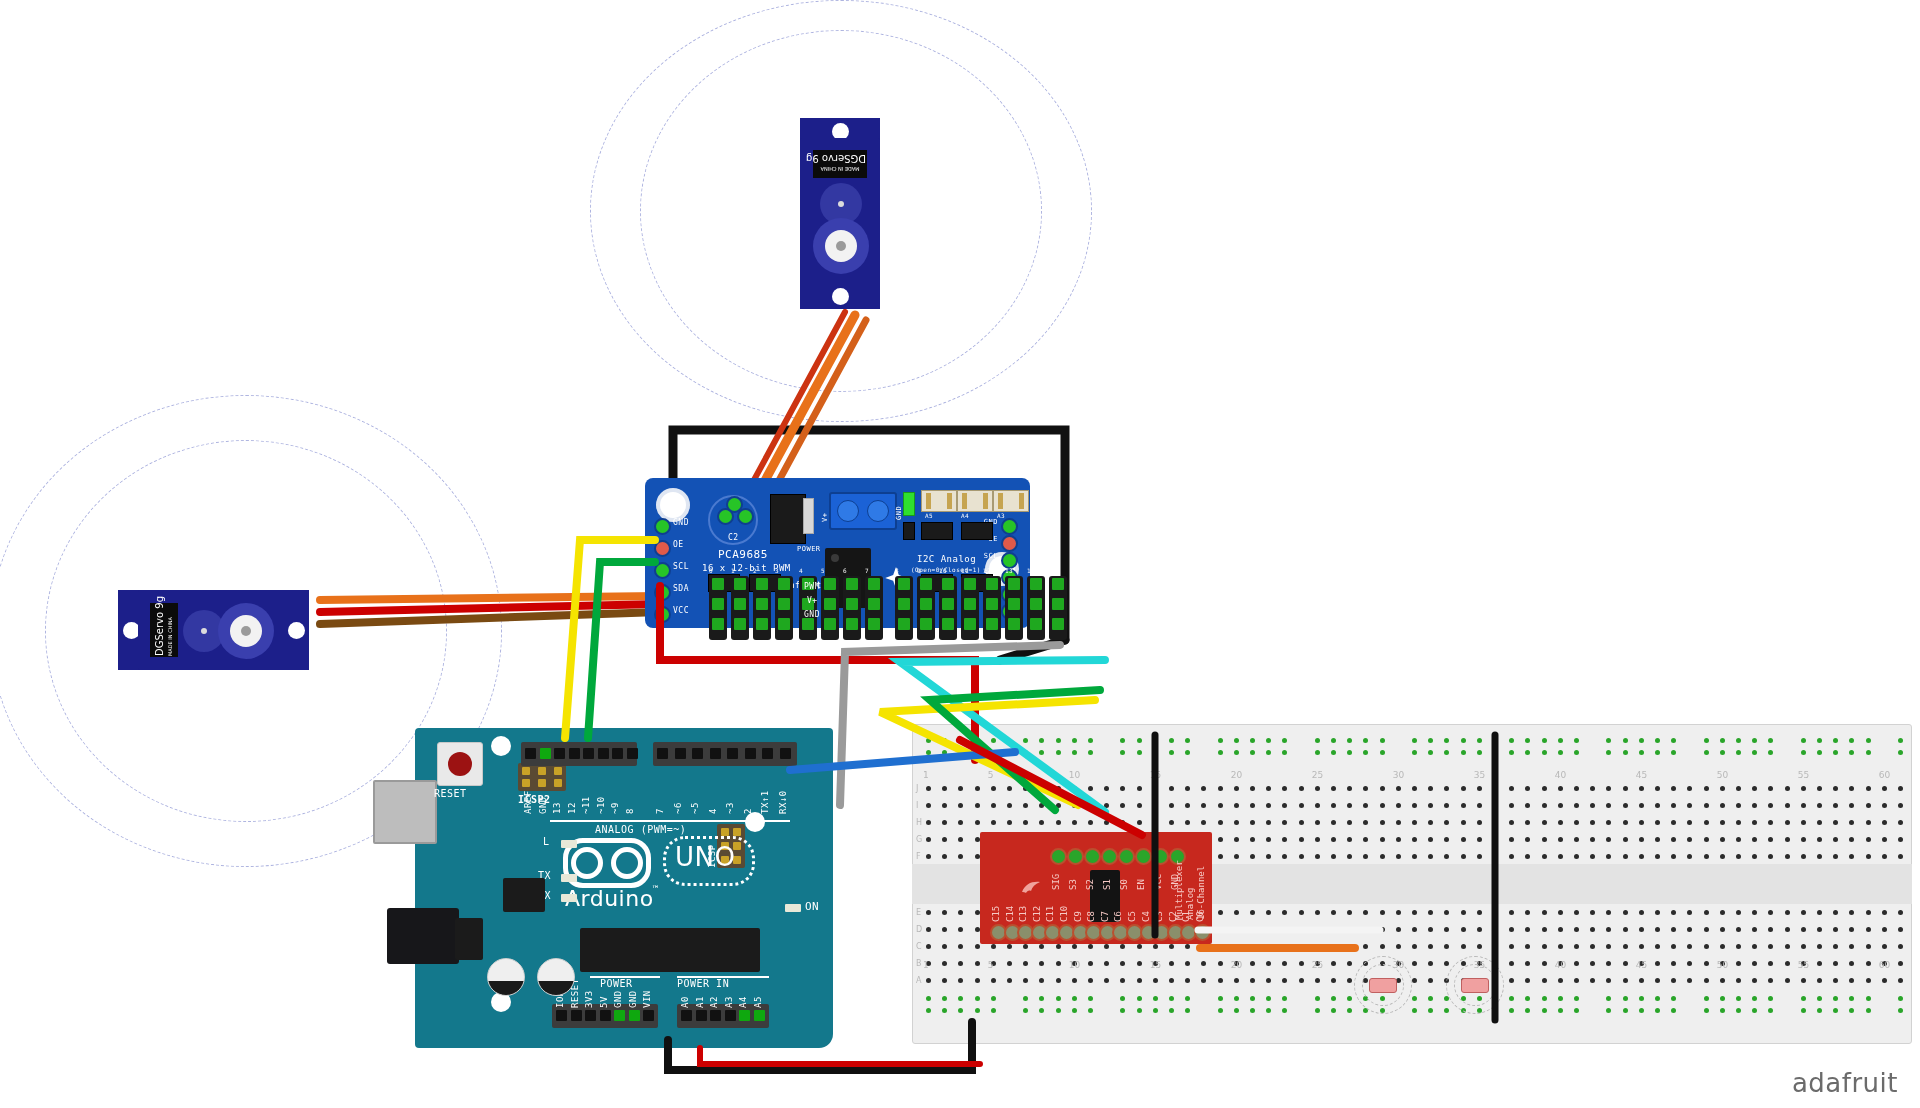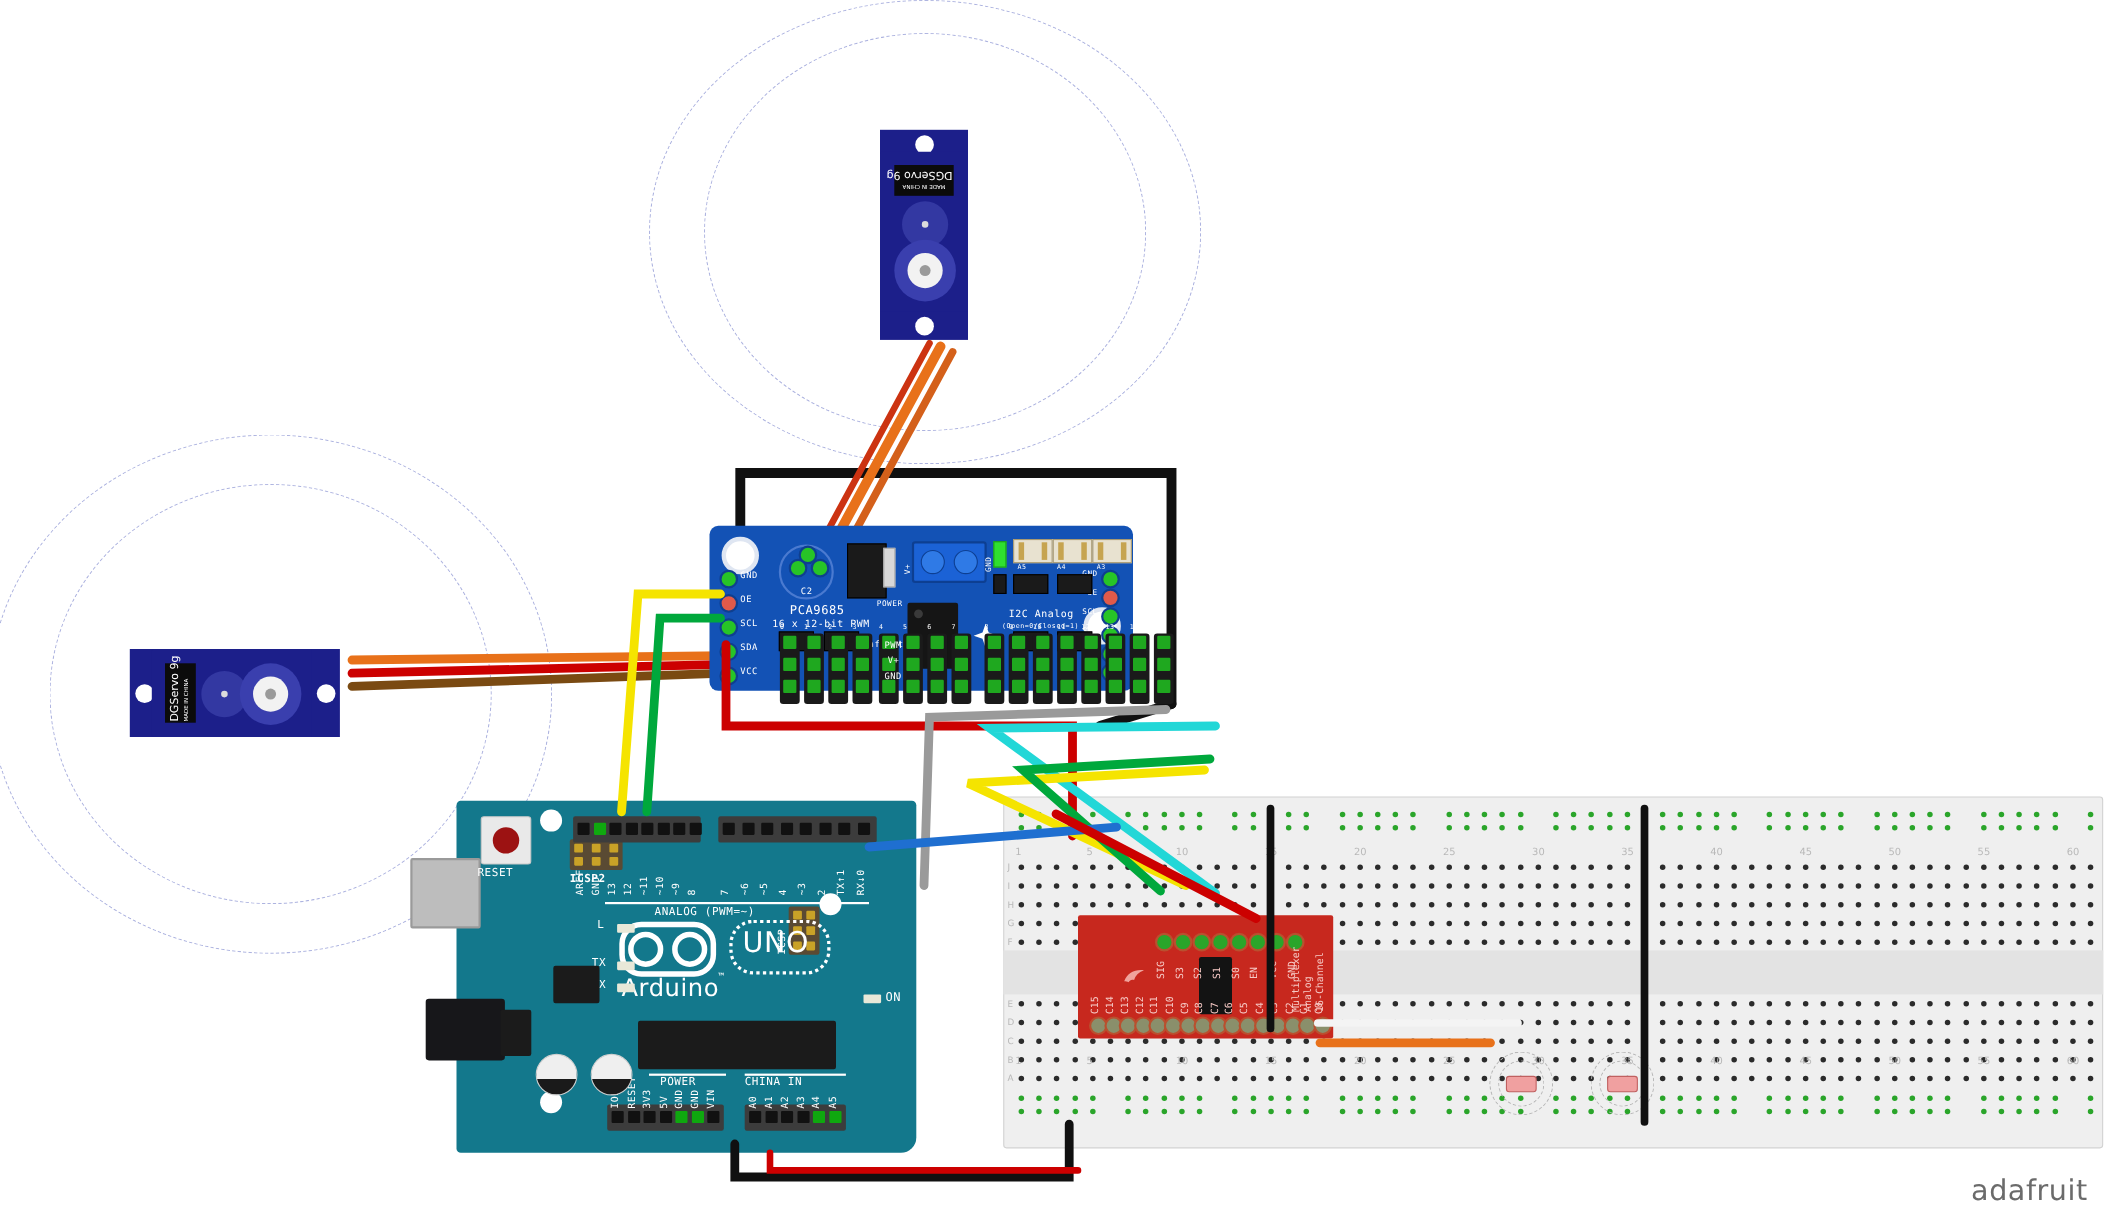--- a/index.html
+++ b/index.html
@@ -455,21 +455,21 @@
         <div class="lbl vert" style="left: 265px; top: 250px; font-size: 9px; height: 30px;">A0</div>
         <div class="lbl vert" style="left: 279.5px; top: 250px; font-size: 9px; height: 30px;">A1</div>
         <div class="lbl vert" style="left: 294px; top: 250px; font-size: 9px; height: 30px;">A2</div>
         <div class="lbl vert" style="left: 308.5px; top: 250px; font-size: 9px; height: 30px;">A3</div>
         <div class="lbl vert" style="left: 323px; top: 250px; font-size: 9px; height: 30px;">A4</div>
         <div class="lbl vert" style="left: 337.5px; top: 250px; font-size: 9px; height: 30px;">A5</div>
       </div>
     <div class="rule" style="left:175px;top:248px;width:70px;"></div>
     <div class="lbl" style="left:185px;top:250px;font-size:10px;">POWER</div>
     <div class="rule" style="left:262px;top:248px;width:92px;"></div>
-    <div class="lbl" style="left:262px;top:250px;font-size:10px;">CHINA IN</div>
+    <div class="lbl" style="left:262px;top:250px;font-size:10px;">POWER IN</div>
 
     <div class="inf" style="left:148px;top:110px;"></div>
     <div class="lbl" style="left:150px;top:158px;font-size:22px;font-family:'DejaVu Sans',sans-serif;">Arduino</div>
     <div class="lbl" style="left:238px;top:156px;font-size:9px;">™</div>
     <div class="abs" style="left:248px;top:108px;width:86px;height:44px;border:3px dotted #fff;border-radius:22px;"></div>
     <div class="lbl" style="left:260px;top:114px;font-size:26px;font-family:'DejaVu Sans',sans-serif;">UNO</div>
 
     <div class="led" style="left:146px;top:112px;"></div>
     <div class="lbl" style="left:128px;top:108px;font-size:10px;">L</div>
     <div class="led" style="left:146px;top:146px;"></div>

